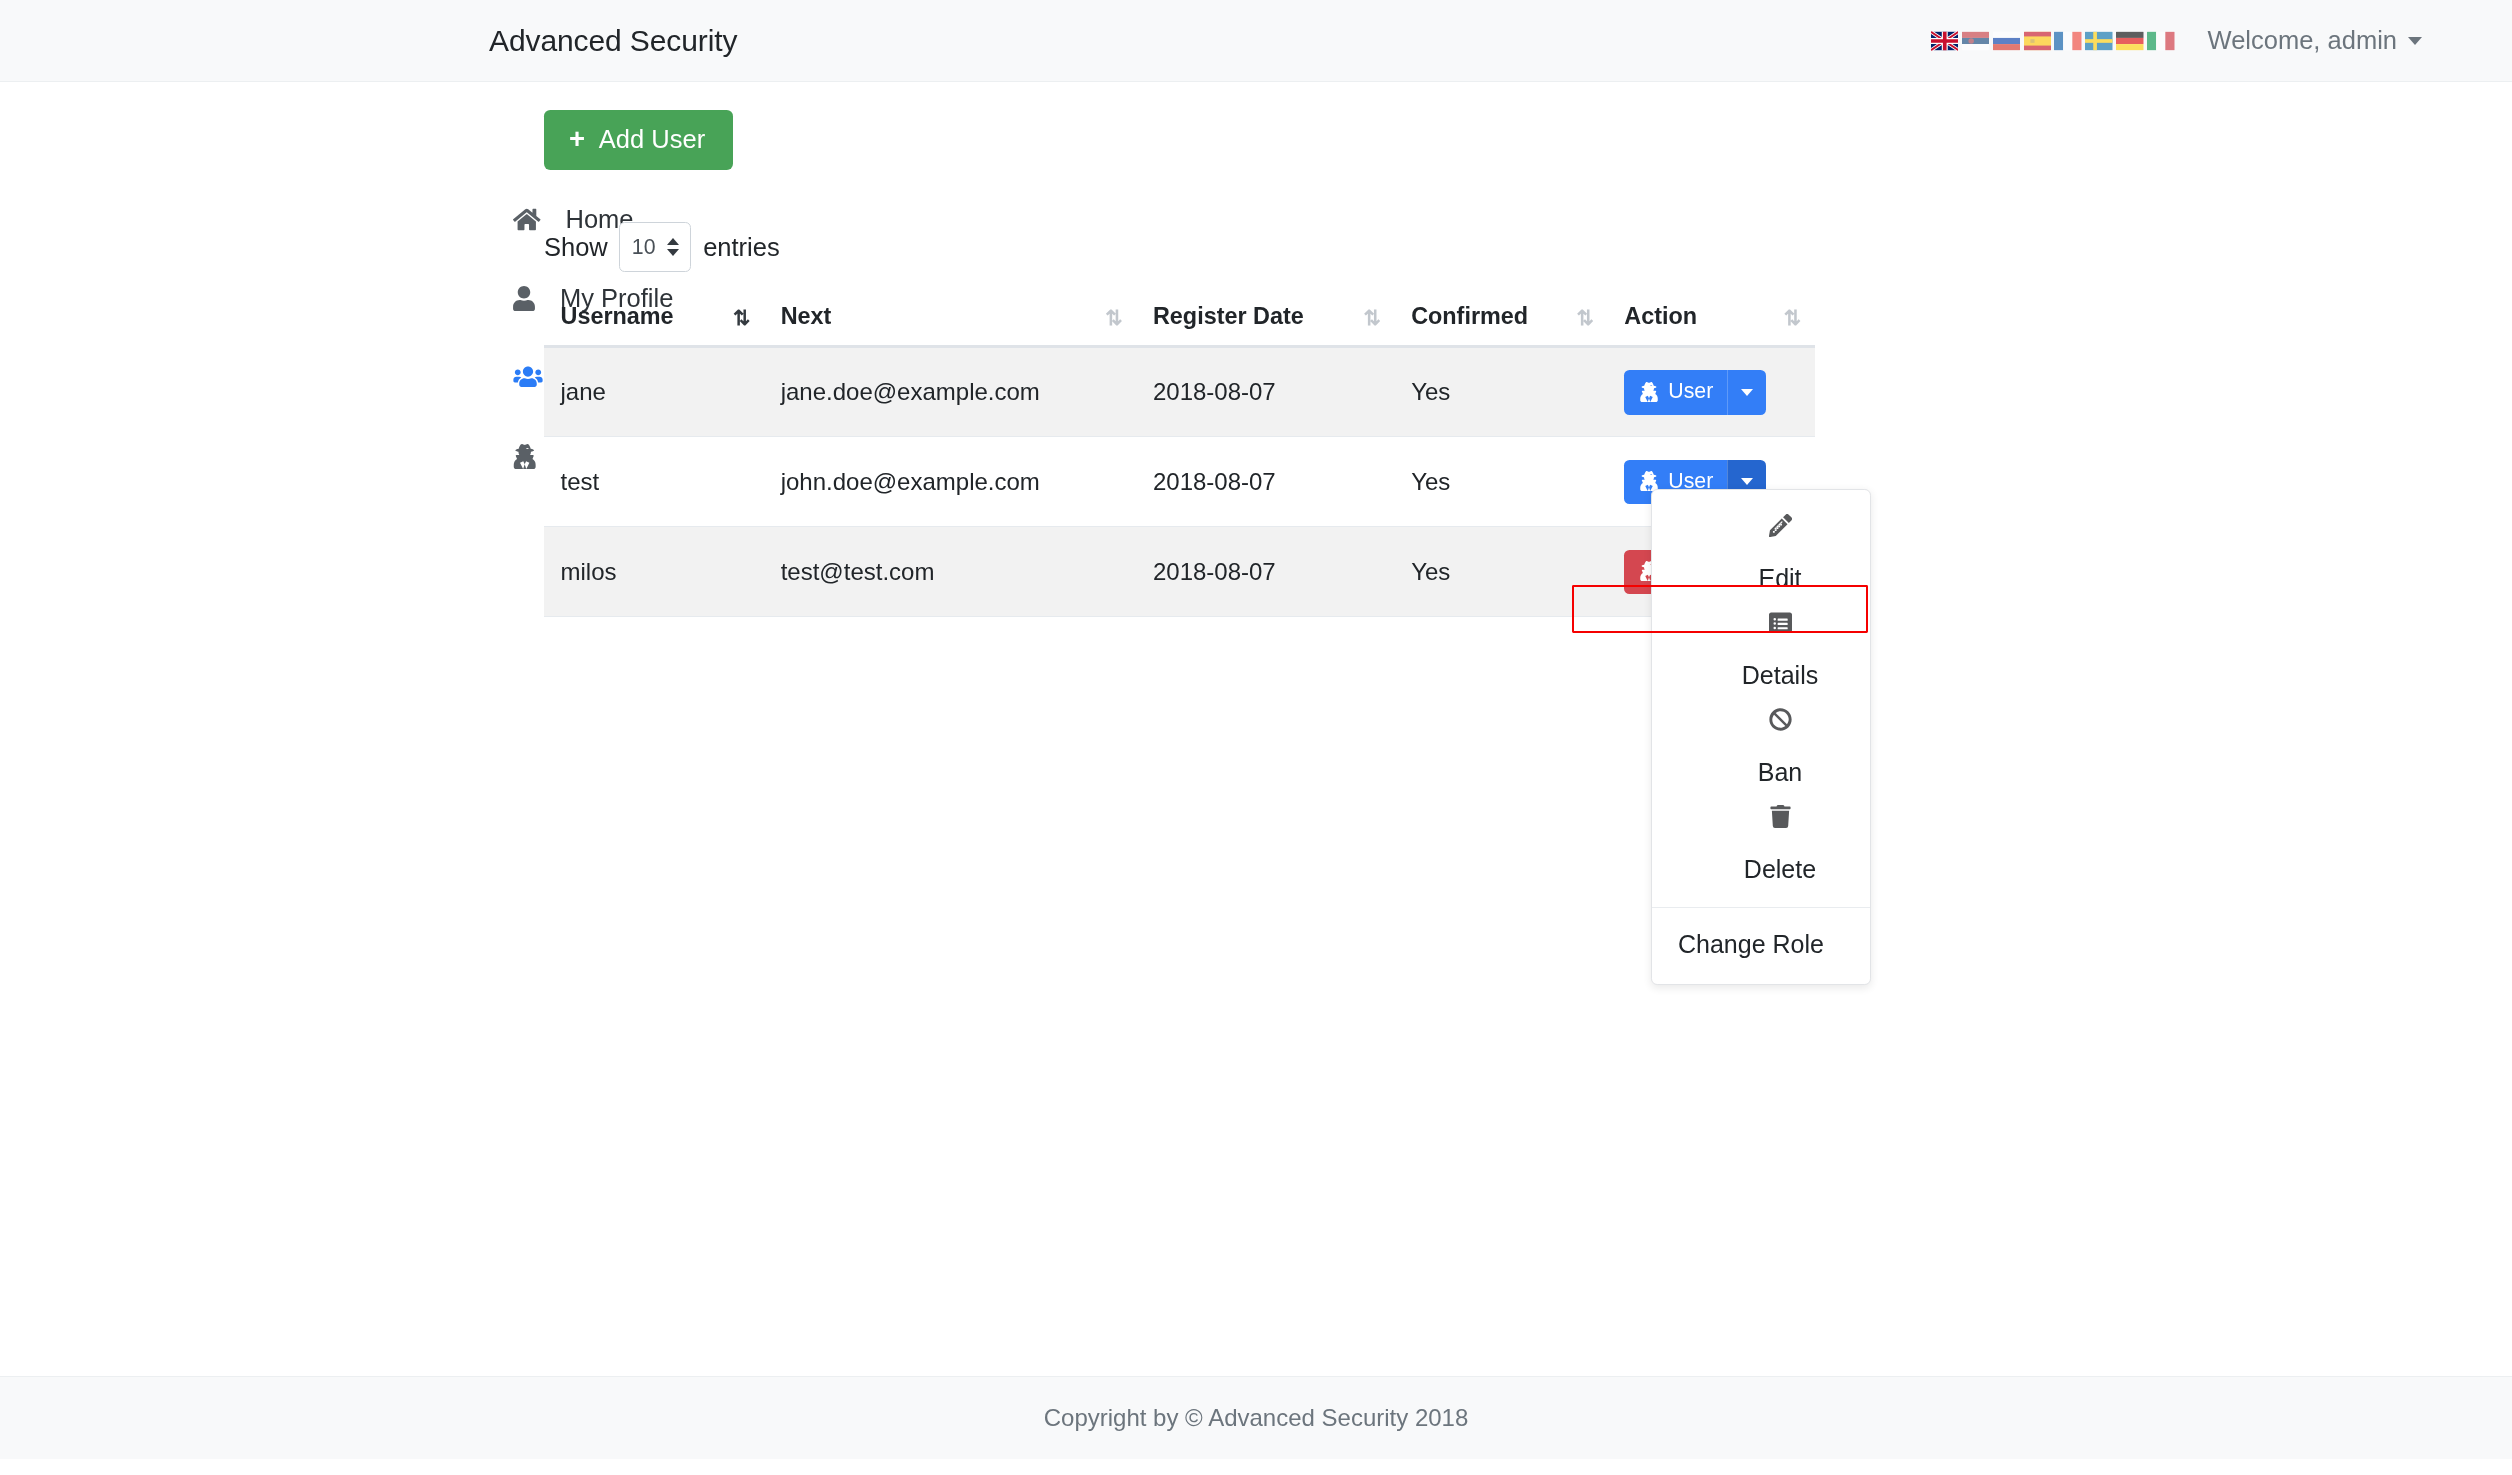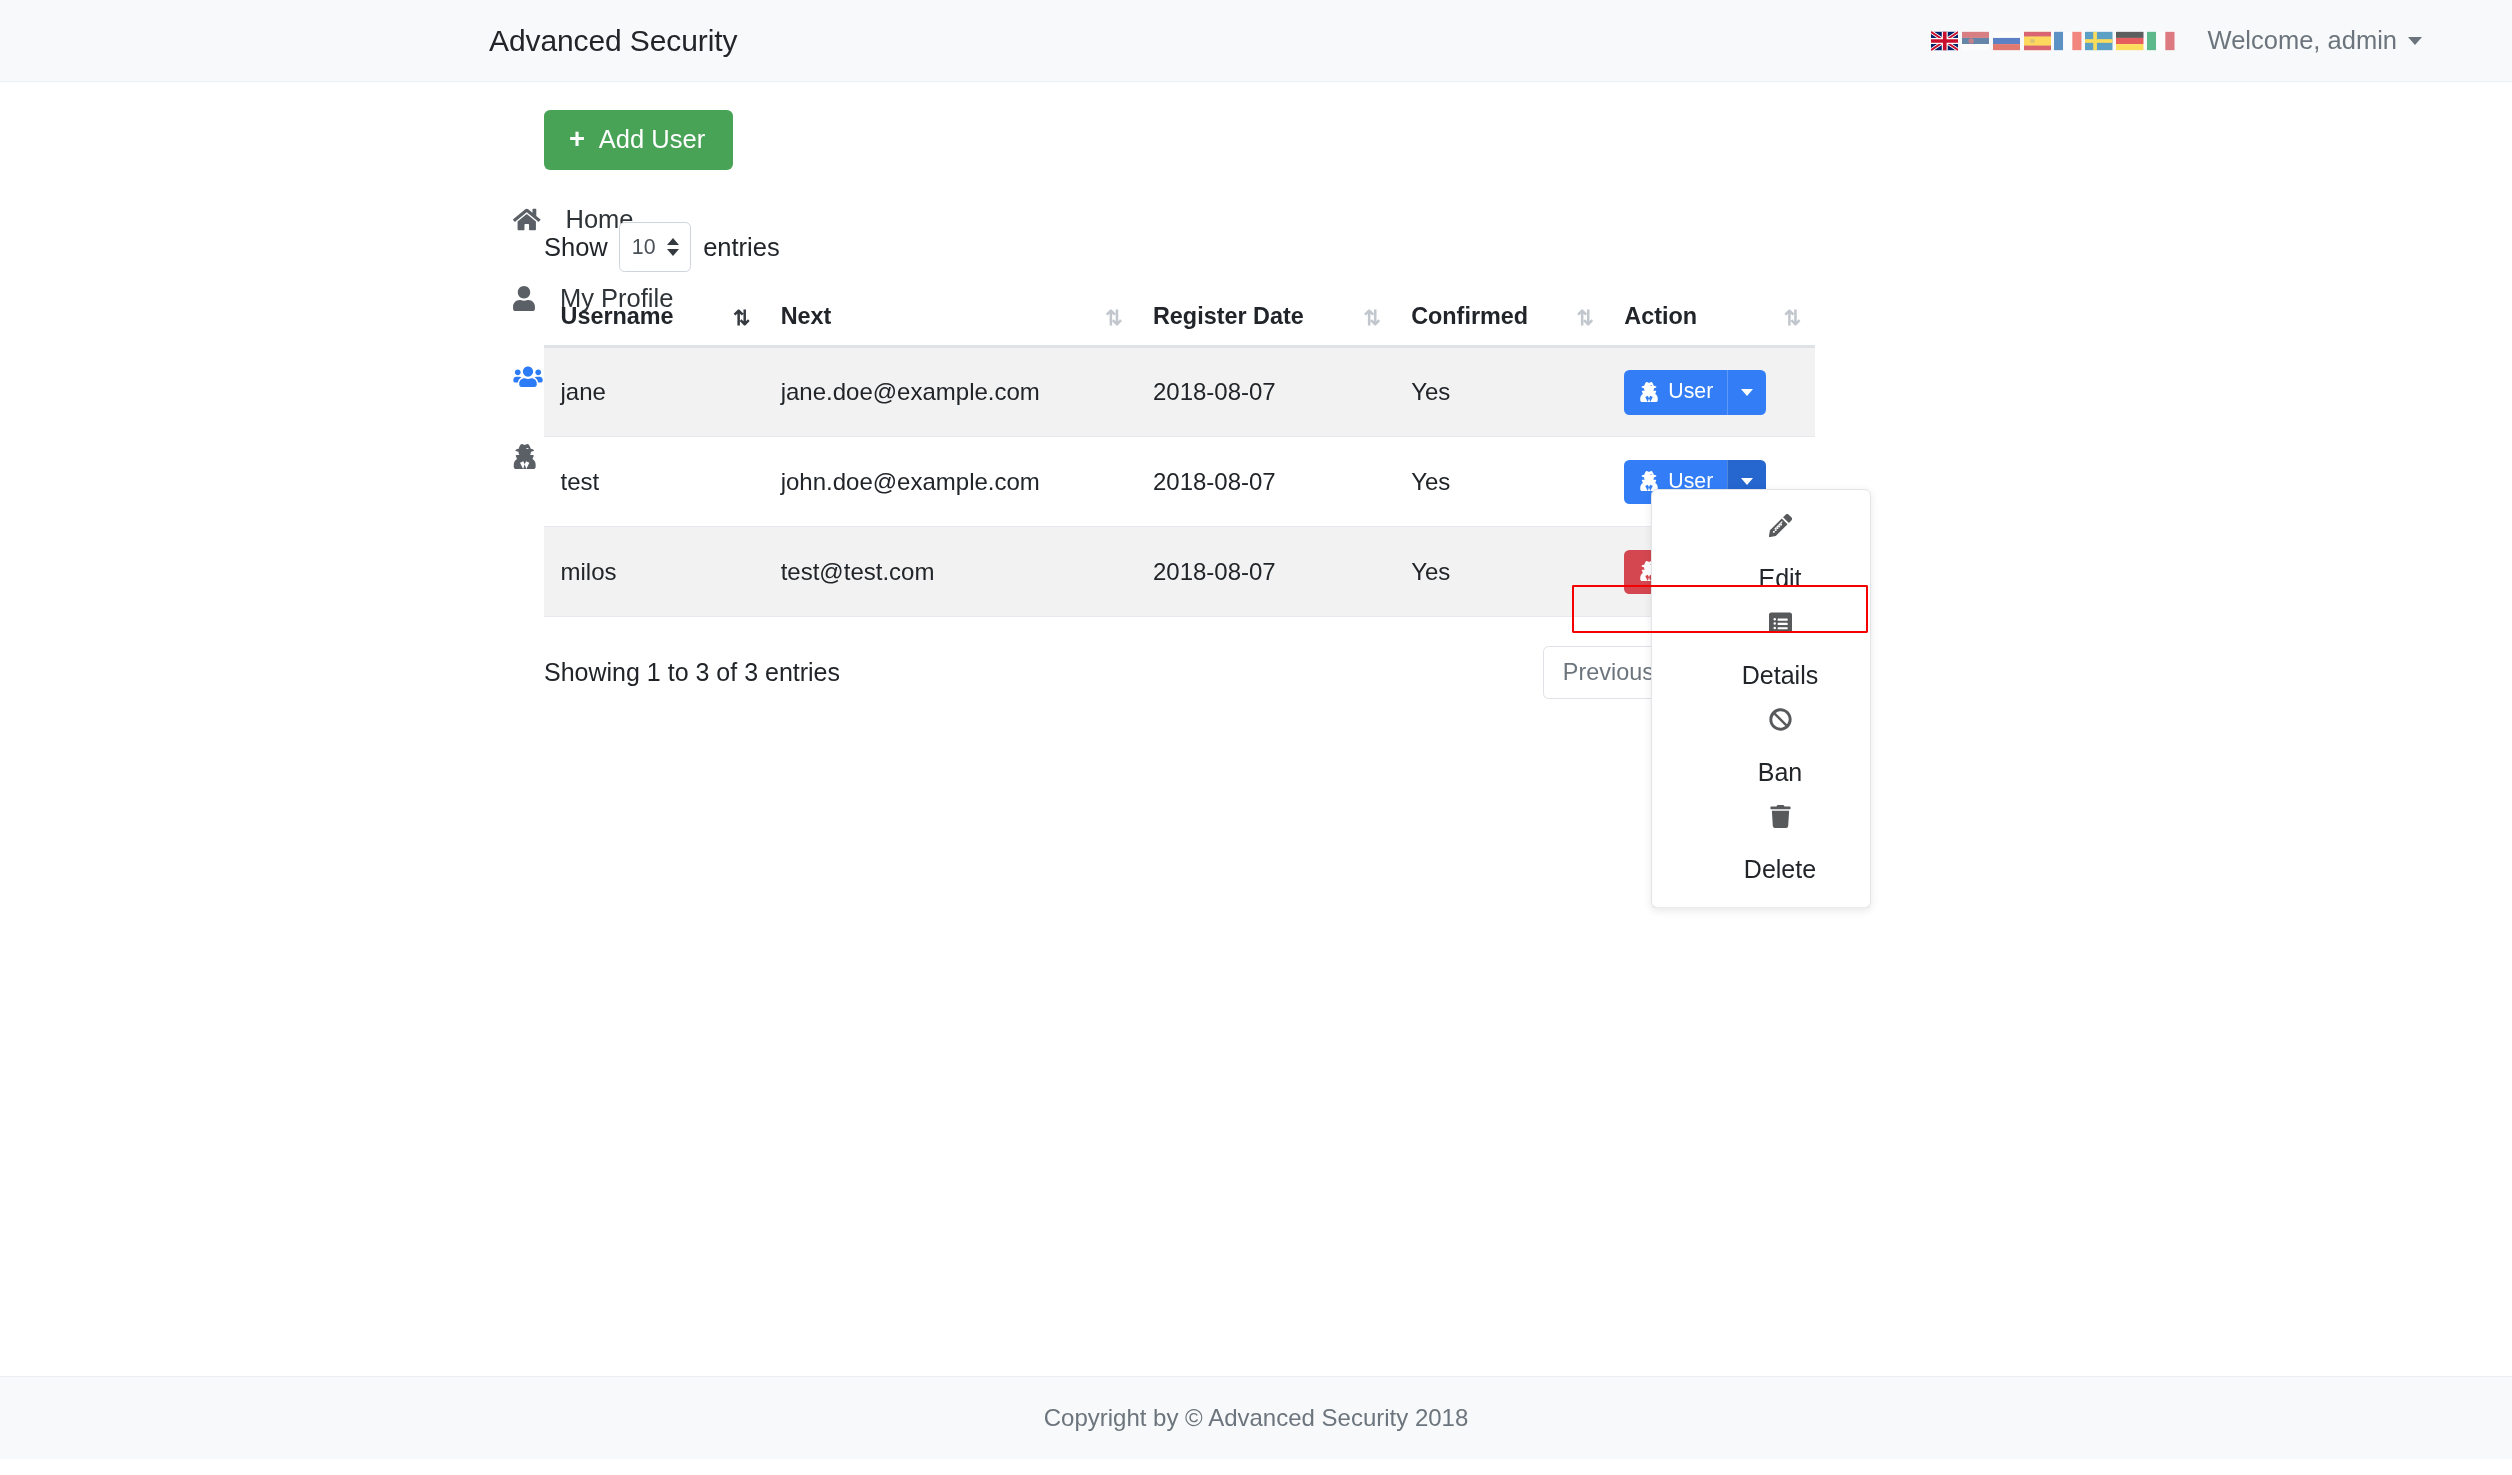--- a/index.html
+++ b/index.html
@@ -521,28 +521,20 @@
                     </svg>
                   <span>User</span>
                 </button>
               </span>
             </td>
           </tr>
 
         </tbody>
       </table>
 
-      <div class="tfoot-row">
-        <div class="showing">Showing 1 to 3 of 3 entries</div>
-        <div class="pager">
-          <button class="pg">Previous</button>
-          <button class="pg active">1</button>
-          <button class="pg">Next</button>
-        </div>
-      </div>
 
       <div class="dropdown-menu">
 
         <div class="dd-item">
           <svg viewBox="0 0 512 512">
               <path d="M497.9 74.2L437.8 14.1a48 48 0 0 0-67.9 0l-56.6 56.6 128 128 56.6-56.6a48 48 0 0 0 0-67.9zM284.2 99.8L21.6 362.4.4 483.9a24 24 0 0 0 27.8 27.8l121.5-21.3 262.6-262.6-128-128zM124.1 339.9a14 14 0 0 1 0-19.8l154-154a14 14 0 1 1 19.8 19.8l-154 154a14 14 0 0 1-19.8 0zM88 424v-48h40v-40h40v-40h40v-40h40v-40h40v40h-40v40h-40v40h-40v40h-40v40H88z"></path>
             </svg>
           <span>Edit</span>
         </div>
 
@@ -562,20 +554,21 @@
 
         <div class="dd-item">
           <svg viewBox="0 0 448 512">
               <path d="M432 32H312l-9.4-18.7A24 24 0 0 0 281.1 0H166.8a23.72 23.72 0 0 0-21.4 13.3L136 32H16A16 16 0 0 0 0 48v32a16 16 0 0 0 16 16h416a16 16 0 0 0 16-16V48a16 16 0 0 0-16-16zM53.2 467a48 48 0 0 0 47.9 45h245.8a48 48 0 0 0 47.9-45L416 128H32z"></path>
             </svg>
           <span>Delete</span>
         </div>
 
         <div class="dd-divider"></div>
 
+        <div class="dd-header">Change Role</div>
 
         <div class="highlight-box"></div>
       </div>
 
     </div>
   </div>
 </div>
 
 <div class="footer">
   <span>Copyright by © Advanced Security 2018</span>

